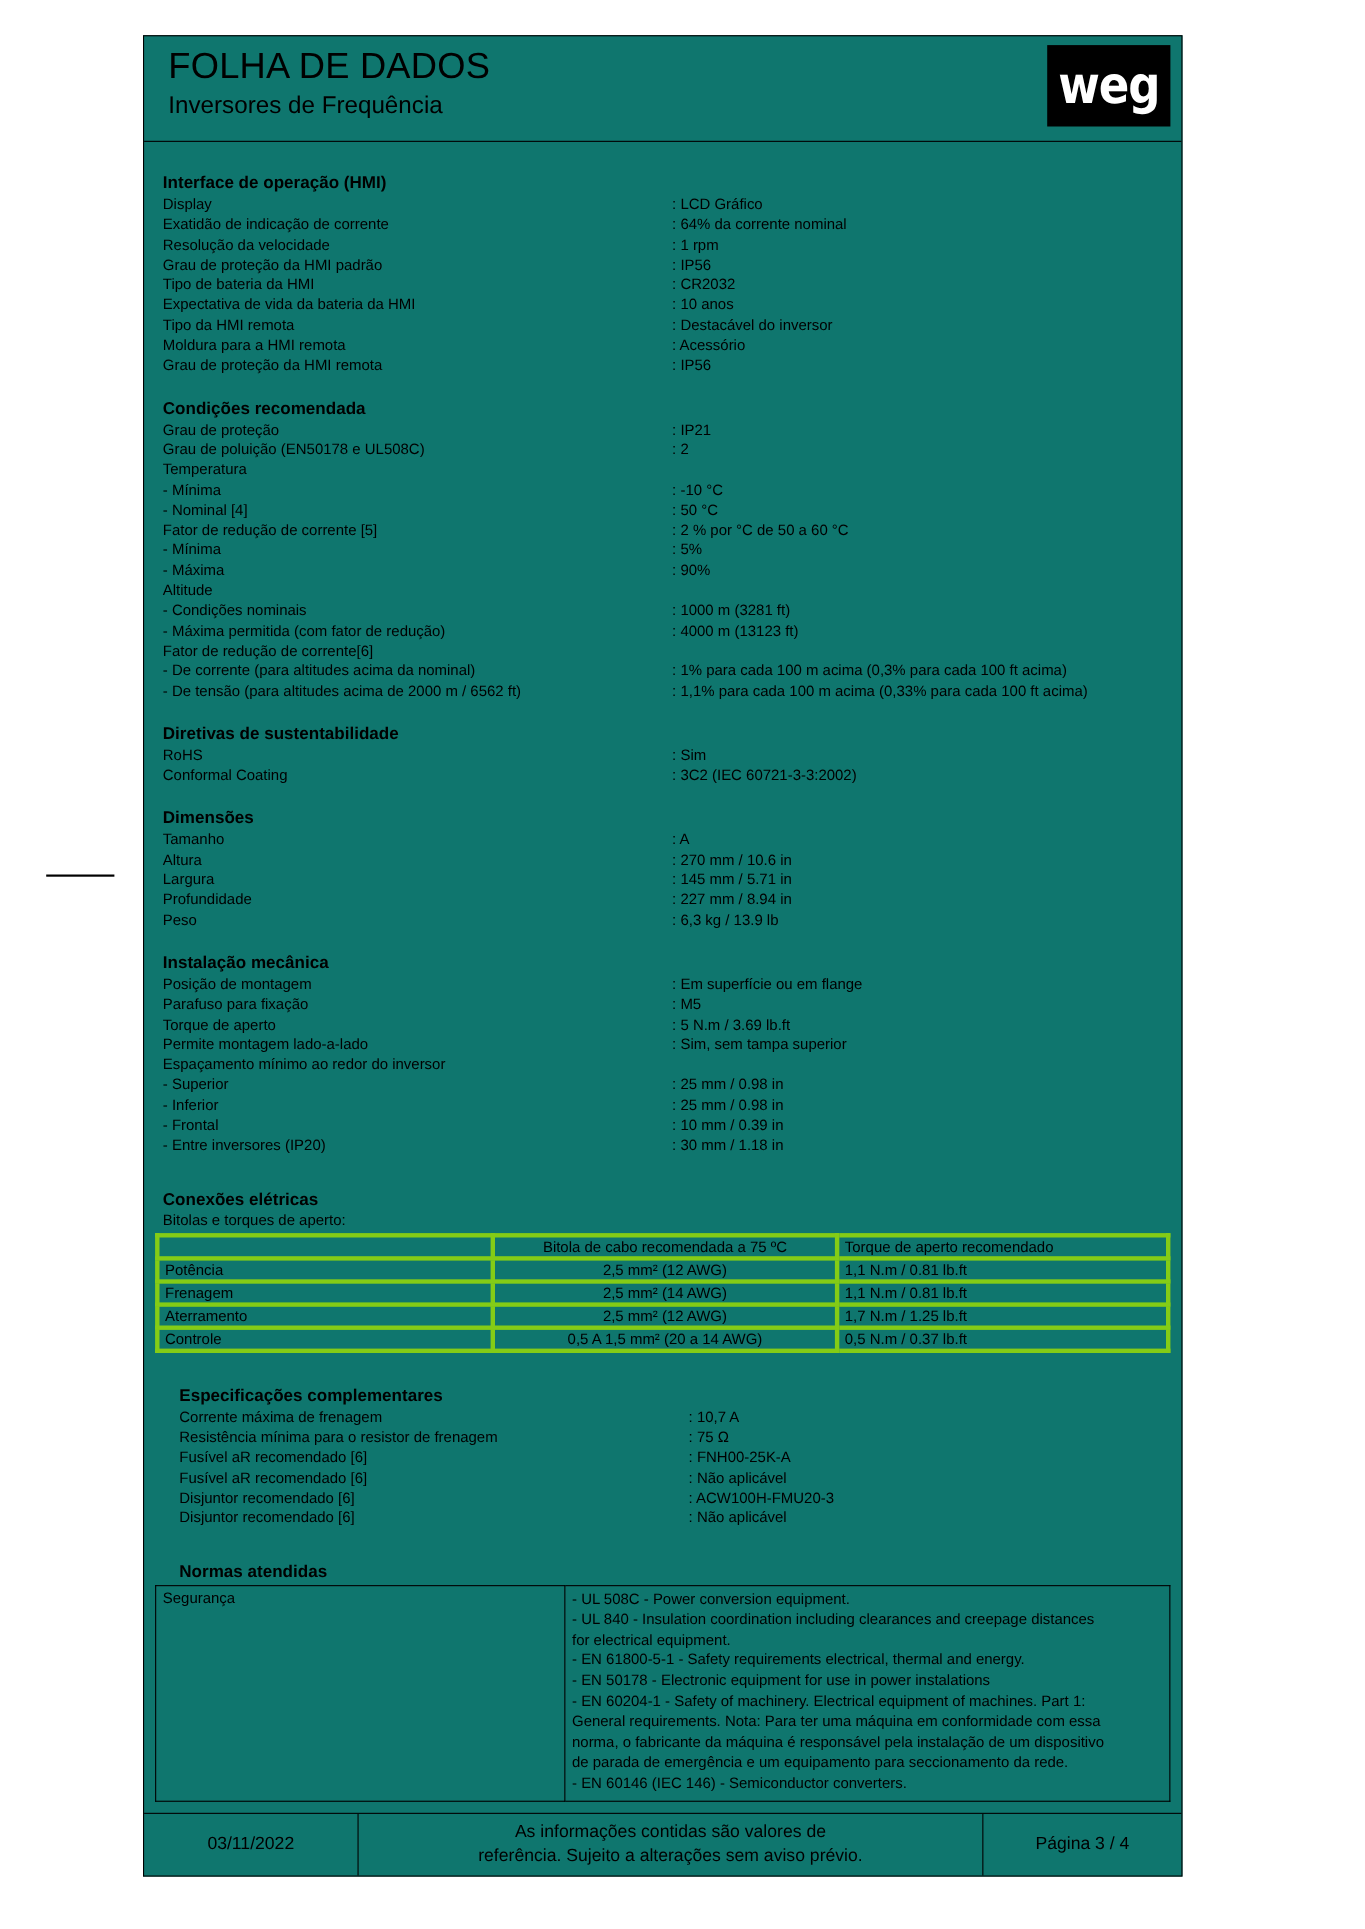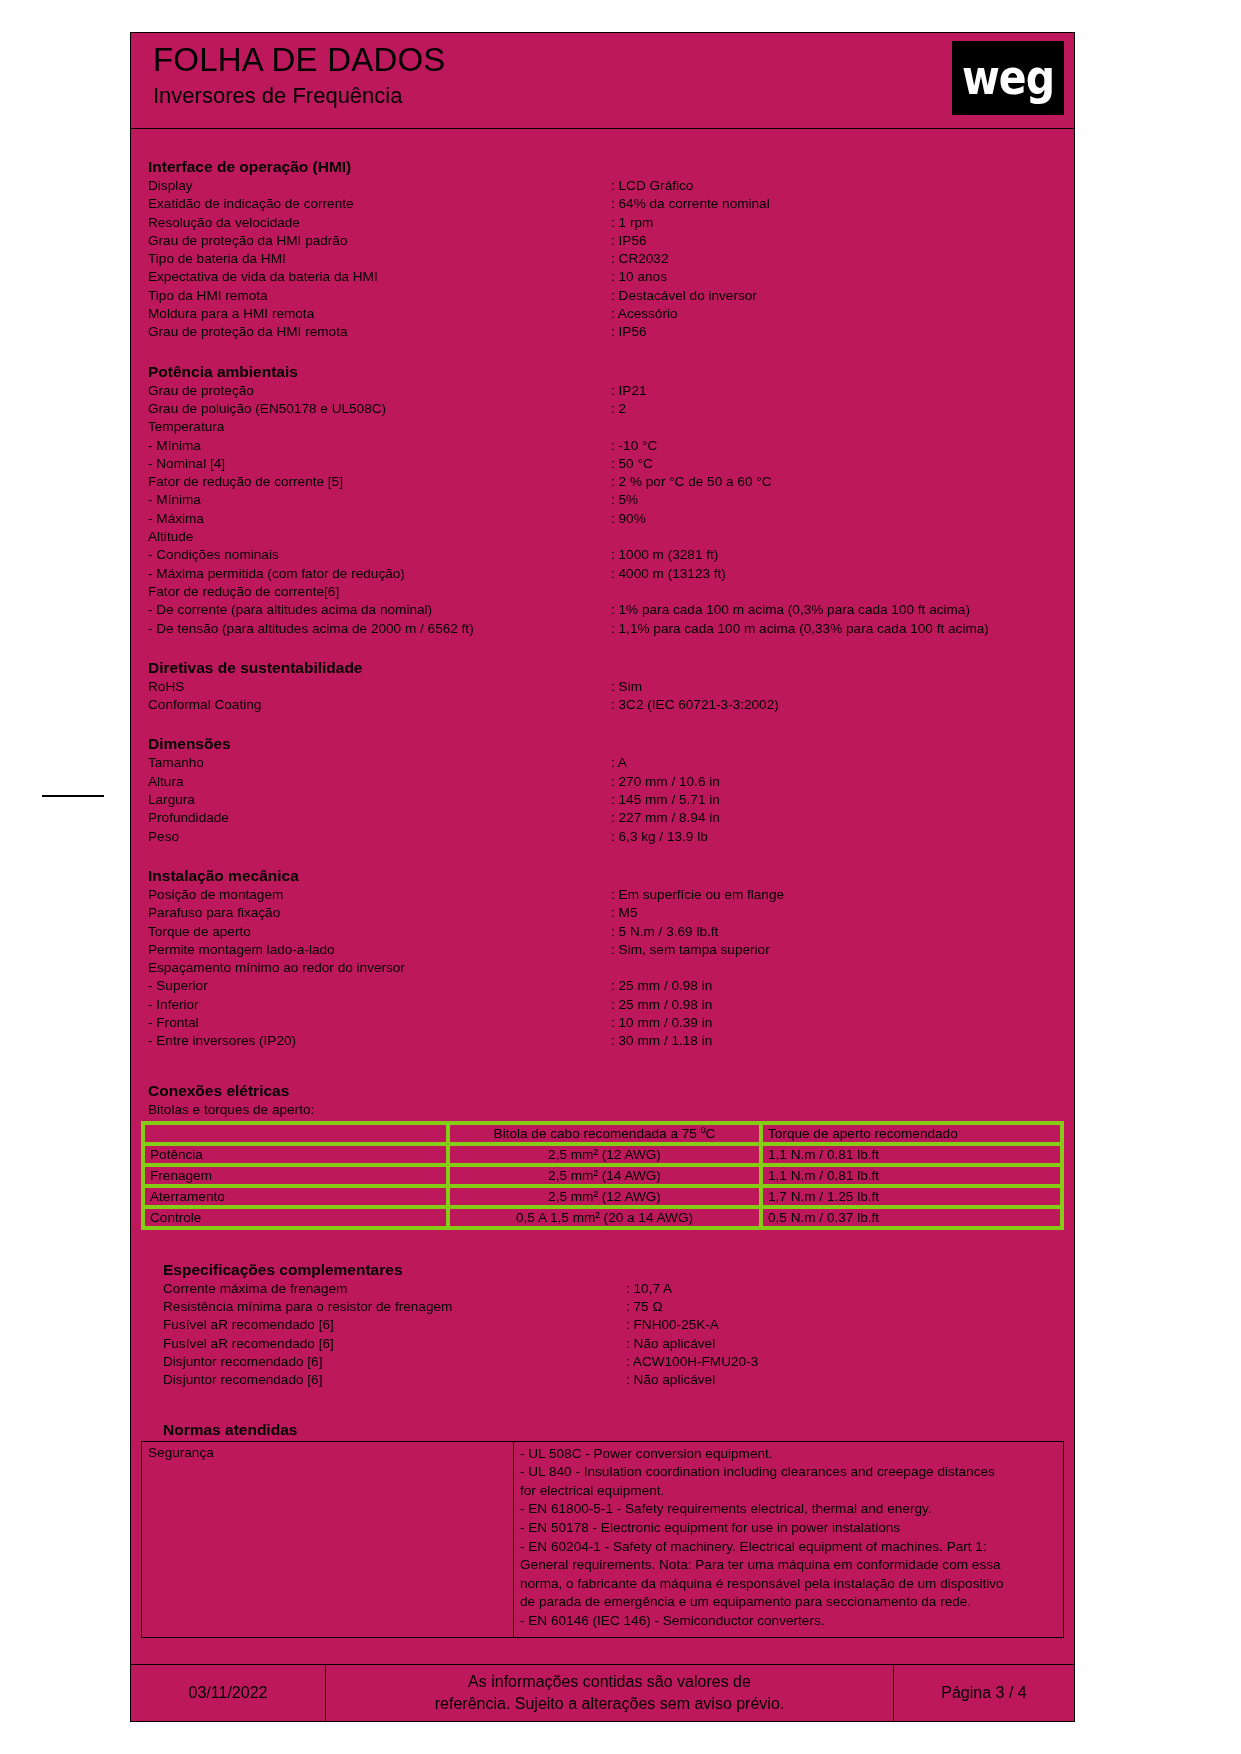--- a/index.html
+++ b/index.html
@@ -24,21 +24,21 @@
     width: 62px;
     height: 0;
     border-top: 2px solid #000;
   }
   .frame {
     position: absolute;
     left: 130px;
     top: 32px;
     width: 945px;
     border: 1.5px solid #000;
-    background: #be185d;
+    background: #0f766e;
   }
   
   .header {
     position: relative;
     height: 96px;
     border-bottom: 1.5px solid #000;
     padding: 6px 0 0 22px;
   }
   .doc-title {
     font-size: 33px;
@@ -129,21 +129,21 @@
     vertical-align: top;
     padding: 3px 6px 6px 6px;
   }
   table.norms td.n-label { width: 372px; }
   table.norms td.n-body { }
   .norm-line { line-height: 18.6px; }
   
   .footer {
     display: flex;
     border-top: 1.5px solid #000;
-    margin-top: 26px;
+    margin-top: 10px;
   }
   .footer-cell {
     display: flex;
     align-items: center;
     justify-content: center;
     text-align: center;
     padding: 6px 4px;
   }
   .f-date { width: 195px; border-right: 1.5px solid #000; font-size: 16px; }
   .f-note { flex: 1 1 auto; border-right: 1.5px solid #000; font-size: 16px; line-height: 22px; }
@@ -201,21 +201,21 @@
         <div class="spec-row">
             <span class="spec-label">Moldura para a HMI remota</span>
             <span class="spec-value">Acessório</span>
           </div>
         <div class="spec-row">
             <span class="spec-label">Grau de proteção da HMI remota</span>
             <span class="spec-value">IP56</span>
           </div>
       </div>
 
-      <div class="sec-head">Potência ambientais</div>
+      <div class="sec-head">Condições recomendada</div>
       <div>
         <div class="spec-row">
             <span class="spec-label">Grau de proteção</span>
             <span class="spec-value">IP21</span>
           </div>
         <div class="spec-row">
             <span class="spec-label">Grau de poluição (EN50178 e UL508C)</span>
             <span class="spec-value">2</span>
           </div>
         <div class="spec-row novalue">

